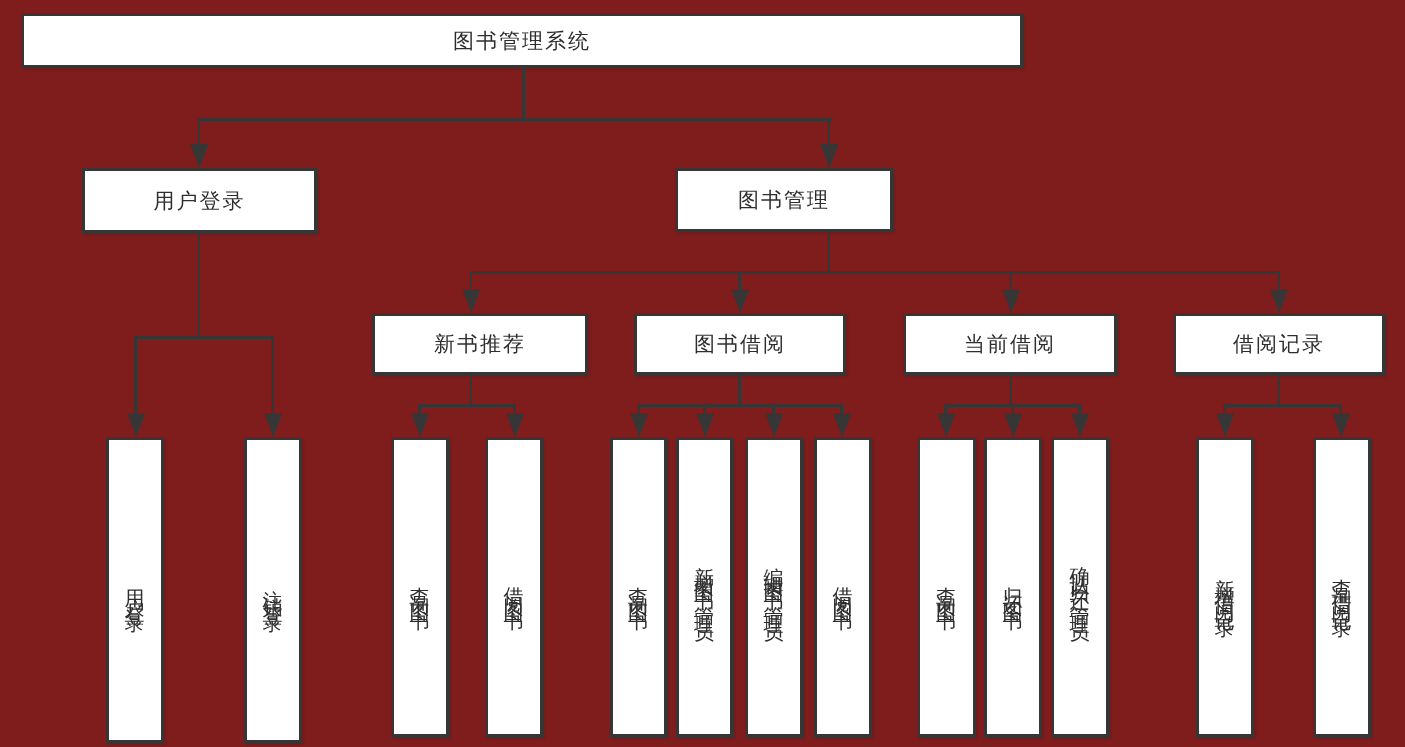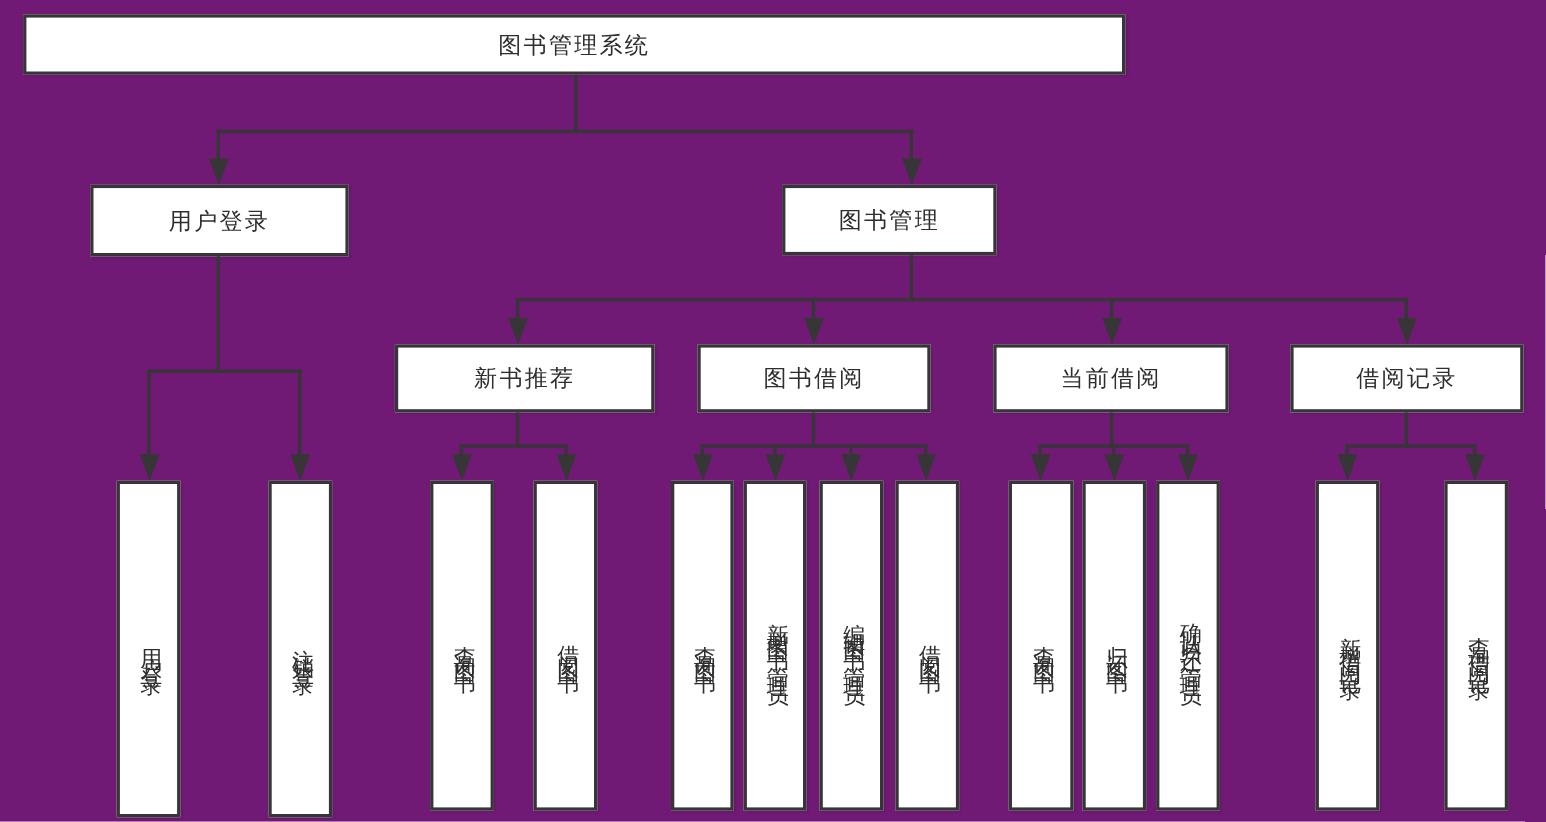--- a/index.html
+++ b/index.html
@@ -1,18 +1,18 @@
 <!DOCTYPE html>
 <html><head>
 <meta charset="utf-8">
 <style>
   html,body{margin:0;padding:0;background:#ffffff;}
   .canvas{
-    position:relative;width:1405px;height:747px;background:#701a75;
-    font-family:Liberation Mono, monospace;
+    position:relative;width:1405px;height:747px;background:#7f1d1d;
+    font-family:Liberation Sans, sans-serif;
     overflow:hidden;
   }
   .box{
     position:absolute;box-sizing:border-box;background:#ffffff;
     border:3px solid #363636;
     display:flex;align-items:center;justify-content:center;
     color:#2e2e2e;
     box-shadow:2px 2px 2px rgba(0,0,0,0.10);
   }
   .box.h span{font-size:21px;letter-spacing:2px;white-space:nowrap;}
@@ -46,21 +46,21 @@
   <div class="lv" style="left:522px;top:68px;height:53px"></div>
   <div class="lh" style="left:197px;top:118px;width:634px"></div>
   <div class="lv" style="left:197px;top:118px;height:30px"></div>
   <div class="ar" style="left:190px;top:144px"></div>
   <div class="lv" style="left:827px;top:118px;height:30px"></div>
   <div class="ar" style="left:820px;top:144px"></div>
 
   <div class="box h" style="left:82px;top:168px;width:235px;height:65px">
     <span>用户登录</span>
   </div>
-  <div class="box h" style="left:711px;top:168px;width:195px;height:64px">
+  <div class="box h" style="left:675px;top:168px;width:218px;height:64px">
     <span>图书管理</span>
   </div>
 
   <div class="lv" style="left:197px;top:233px;height:106px"></div>
   <div class="lh" style="left:134px;top:336px;width:140px"></div>
   <div class="lv" style="left:134px;top:336px;height:80px"></div>
   <div class="ar" style="left:127px;top:413px"></div>
   <div class="lv" style="left:271px;top:336px;height:80px"></div>
   <div class="ar" style="left:264px;top:413px"></div>
 
@@ -68,21 +68,21 @@
   <div class="lh" style="left:469px;top:271px;width:811px"></div>
   <div class="lv" style="left:469px;top:271px;height:20px"></div>
   <div class="ar" style="left:462px;top:289px"></div>
   <div class="lv" style="left:738px;top:271px;height:20px"></div>
   <div class="ar" style="left:731px;top:289px"></div>
   <div class="lv" style="left:1009px;top:271px;height:20px"></div>
   <div class="ar" style="left:1002px;top:289px"></div>
   <div class="lv" style="left:1277px;top:271px;height:20px"></div>
   <div class="ar" style="left:1270px;top:289px"></div>
 
-  <div class="box h" style="left:359px;top:313px;width:236px;height:62px">
+  <div class="box h" style="left:372px;top:313px;width:216px;height:62px">
     <span>新书推荐</span>
   </div>
   <div class="box h" style="left:903px;top:313px;width:214px;height:62px">
     <span>当前借阅</span>
   </div>
   <div class="box h" style="left:634px;top:313px;width:212px;height:62px">
     <span>图书借阅</span>
   </div>
   <div class="box h" style="left:1173px;top:313px;width:212px;height:62px">
     <span>借阅记录</span>

